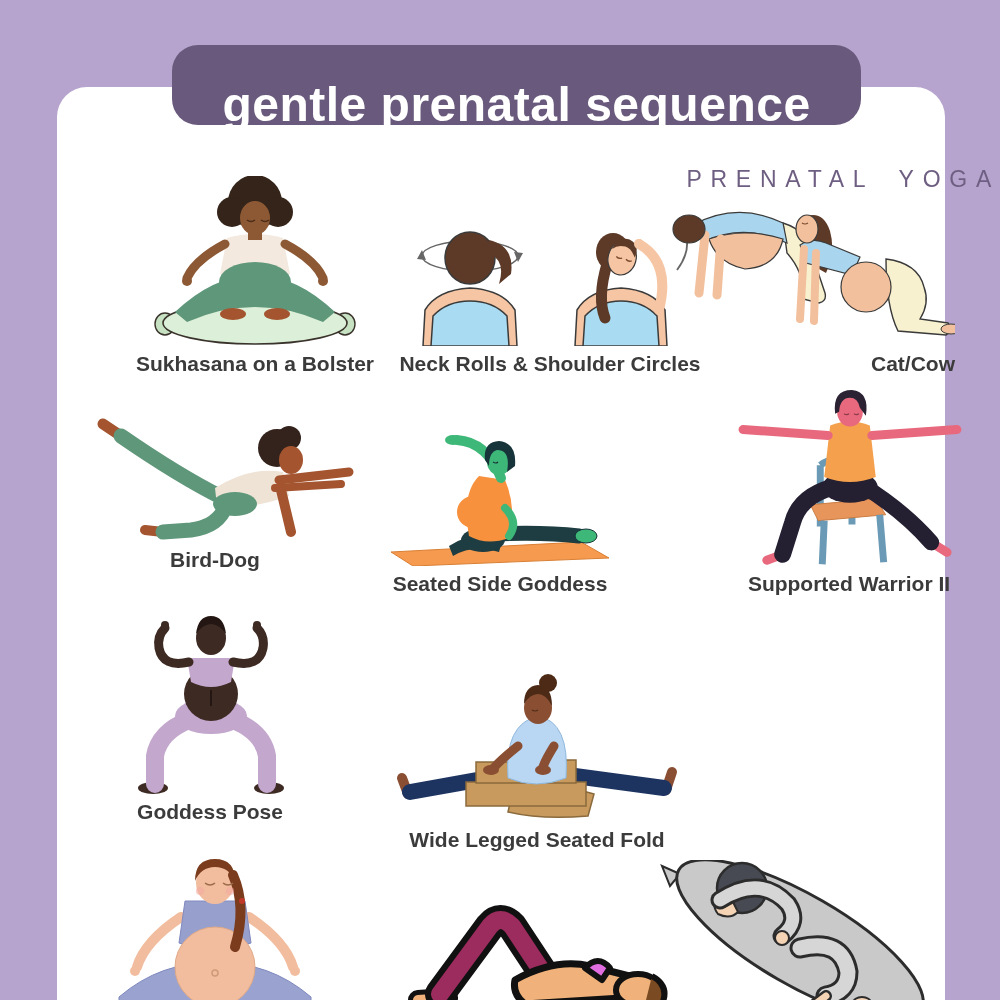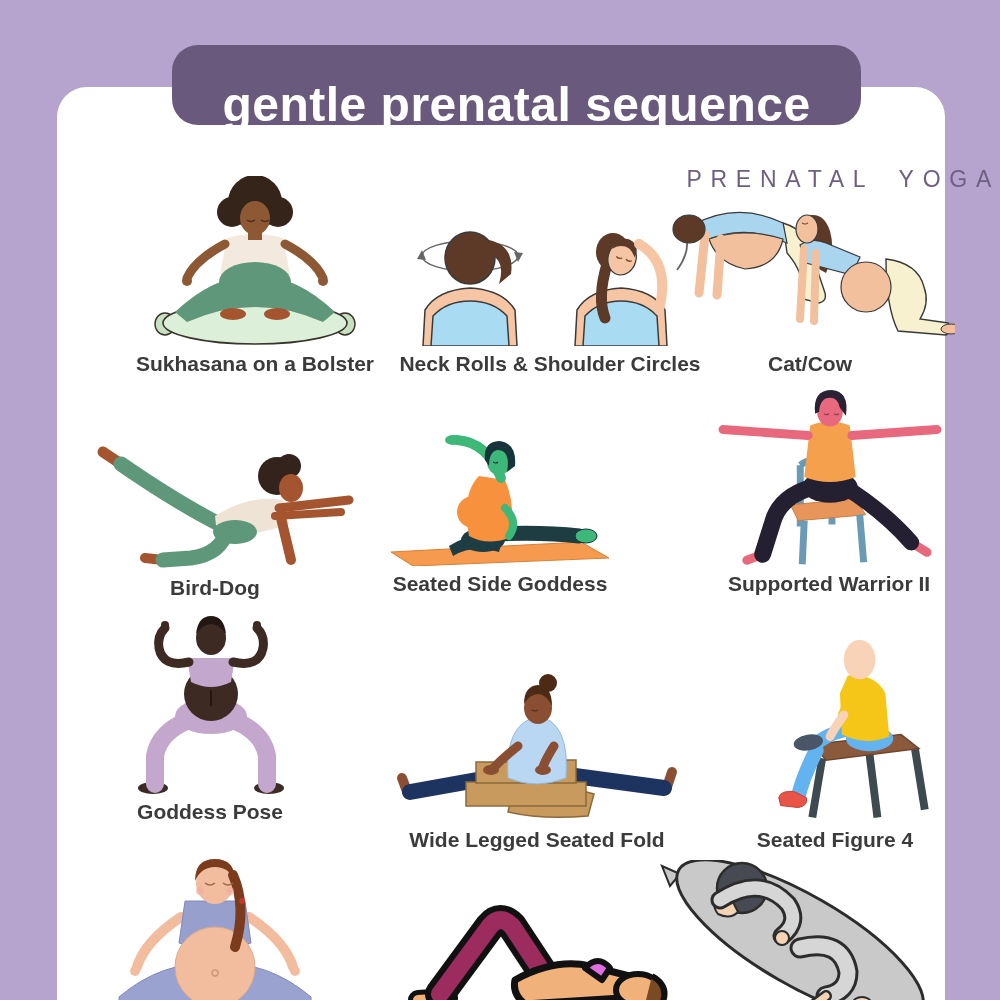--- a/index.html
+++ b/index.html
@@ -76,21 +76,21 @@
           <path d="M220 52 q3 2 6 0 M230 52 q3 2 6 0" stroke="#7a4a2e" stroke-width="1.3" fill="none"></path>
         </g>
         <circle cx="244" cy="38" r="5" fill="#f6c6a4"></circle>
         <path d="M282 64 Q300 40 286 18" stroke="#666" stroke-width="1.8" fill="none"></path>
         <path d="M283 24 l2 -9 7 6 z" fill="#666"></path>
       </g>
     </svg>
     <figcaption class="pose-label">Neck Rolls &amp; Shoulder Circles</figcaption>
   </figure>
 
-  <figure class="pose" style="left:665px;top:160px;width:290px;height:218px;">
+  <figure class="pose" style="left:665px;top:160px;width:290px;height:218px;align-items:flex-end;">
     <svg width="290" height="165" viewBox="0 0 290 165">
       <path d="M118 42 Q144 50 148 76 L160 112 Q162 120 154 122 L138 118 Q140 92 122 72 Z" fill="#f8f1cf" stroke="#3a3a3a" stroke-width="1.4"></path>
       <path d="M28 44 Q72 20 118 42 L122 62 Q80 42 40 60 Z" fill="#a9d6ee" stroke="#3a3a3a" stroke-width="1.2"></path>
       <path d="M44 58 Q80 46 118 58 Q112 86 80 88 Q52 82 44 58 Z" fill="#f2c09c" stroke="#3a3a3a" stroke-width="1.2"></path>
       <path d="M40 54 L34 112" stroke="#f2c09c" stroke-width="9" stroke-linecap="round"></path>
       <path d="M56 58 L52 114" stroke="#f2c09c" stroke-width="9" stroke-linecap="round"></path>
       <ellipse cx="24" cy="48" rx="16" ry="14" fill="#5d3a28" stroke="#3a3a3a" stroke-width="1.2"></ellipse>
       <g transform="translate(125,20)">
         <path d="M10 18 Q32 6 40 30 Q46 52 36 72 L22 64 Q32 44 14 36 Z" fill="#5d3a28"></path>
         <path d="M96 58 Q128 62 134 86 Q140 102 130 118 L158 122 Q164 130 156 134 L108 130 Q96 106 96 58 Z" fill="#f8f1cf" stroke="#3a3a3a" stroke-width="1.4"></path>
@@ -99,21 +99,21 @@
         <path d="M14 48 L10 118" stroke="#f2c09c" stroke-width="8" stroke-linecap="round"></path>
         <path d="M26 52 L24 120" stroke="#f2c09c" stroke-width="8" stroke-linecap="round"></path>
         <ellipse cx="161" cy="128" rx="10" ry="5" fill="#f2c09c" stroke="#3a3a3a" stroke-width="1"></ellipse>
         <ellipse cx="17" cy="28" rx="11" ry="14" fill="#f2c09c" stroke="#3a3a3a" stroke-width="1.2"></ellipse>
         <path d="M12 22 q3 2 6 0" stroke="#7a4a2e" stroke-width="1.2" fill="none"></path>
       </g>
     </svg>
     <figcaption class="pose-label">Cat/Cow</figcaption>
   </figure>
 
-  <figure class="pose" style="left:65px;top:404px;width:300px;height:198px;">
+  <figure class="pose" style="left:65px;top:389px;width:300px;height:198px;justify-content:center;">
     <svg width="280" height="140" viewBox="0 0 280 140">
       <path d="M46 34 L28 22" stroke="#a4552f" stroke-width="11" stroke-linecap="round"></path>
       <path d="M148 96 Q104 74 46 34" stroke="#5f977a" stroke-width="15" fill="none" stroke-linecap="round"></path>
       <path d="M88 130 L70 128" stroke="#a4552f" stroke-width="10" stroke-linecap="round"></path>
       <path d="M152 100 Q146 124 116 128 L88 130" stroke="#5f977a" stroke-width="15" fill="none" stroke-linecap="round"></path>
       <path d="M140 86 Q175 64 208 70 L214 94 Q175 108 142 104 Z" fill="#efe3d6"></path>
       <ellipse cx="160" cy="102" rx="22" ry="12" fill="#5f977a"></ellipse>
       <path d="M206 88 L216 130" stroke="#a4552f" stroke-width="10" stroke-linecap="round"></path>
       <path d="M204 78 L274 70" stroke="#a4552f" stroke-width="9" stroke-linecap="round"></path>
       <path d="M200 86 L266 82" stroke="#a4552f" stroke-width="8" stroke-linecap="round"></path>
@@ -136,21 +136,21 @@
       <path d="M122 92 Q136 106 126 120" stroke="#3eb878" stroke-width="8" fill="none" stroke-linecap="round"></path>
       <path d="M118 62 Q104 26 74 24" stroke="#3eb878" stroke-width="10" fill="none" stroke-linecap="round"></path>
       <ellipse cx="70" cy="24" rx="8" ry="5" fill="#3eb878"></ellipse>
       <ellipse cx="116" cy="46" rx="12" ry="13" fill="#3eb878"></ellipse>
       <path d="M102 44 Q100 26 116 25 Q134 27 132 50 L124 56 Q128 34 114 34 Q106 36 106 50 Z" fill="#17343a"></path>
       <path d="M110 46 q3 2 5 0" stroke="#17343a" stroke-width="1.2" fill="none"></path>
     </svg>
     <figcaption class="pose-label">Seated Side Goddess</figcaption>
   </figure>
 
-  <figure class="pose" style="left:694px;top:378px;width:270px;height:220px;">
+  <figure class="pose" style="left:714px;top:378px;width:270px;height:220px;">
     <svg width="250" height="190" viewBox="0 0 250 190">
       <path d="M96 88 Q112 76 128 88 M96 88 L96 150 M128 88 L128 148" stroke="#6a9ab5" stroke-width="7" fill="none"></path>
       <path d="M86 128 L152 122 L162 138 L94 144 Z" fill="#e8955c" stroke="#c97c42" stroke-width="1"></path>
       <path d="M100 144 L98 188 M156 138 L160 186" stroke="#6a9ab5" stroke-width="7"></path>
       <path d="M58 178 L42 184" stroke="#e8697d" stroke-width="9" stroke-linecap="round"></path>
       <path d="M118 108 Q76 116 68 146 L58 178" stroke="#241f31" stroke-width="17" fill="none" stroke-linecap="round"></path>
       <path d="M208 166 L224 176" stroke="#e8697d" stroke-width="9" stroke-linecap="round"></path>
       <path d="M138 108 Q180 134 208 166" stroke="#241f31" stroke-width="16" fill="none" stroke-linecap="round"></path>
       <ellipse cx="126" cy="110" rx="28" ry="16" fill="#241f31"></ellipse>
       <path d="M106 48 Q126 40 146 48 L152 100 Q126 110 100 100 Z" fill="#f5a04c"></path>
@@ -199,36 +199,20 @@
       <ellipse cx="99" cy="108" rx="8" ry="5" fill="#8a4f33"></ellipse>
       <ellipse cx="151" cy="108" rx="8" ry="5" fill="#8a4f33"></ellipse>
       <ellipse cx="146" cy="46" rx="14" ry="16" fill="#8a4f33"></ellipse>
       <path d="M132 42 Q132 24 146 23 Q160 24 160 44 Q154 32 146 32 Q138 32 132 42 Z" fill="#4c2a16"></path>
       <circle cx="156" cy="21" r="9" fill="#4c2a16"></circle>
       <path d="M140 48 q3 2 6 0" stroke="#4c2a16" stroke-width="1.2" fill="none"></path>
     </svg>
     <figcaption class="pose-label">Wide Legged Seated Fold</figcaption>
   </figure>
 
-  <figure class="pose" style="left:710px;top:630px;width:250px;height:224px;">
-    <svg width="230" height="195" viewBox="0 0 230 195">
-      <path d="M102 130 L92 190 M150 126 L158 190 M196 120 L206 182" stroke="#3d4a4f" stroke-width="8"></path>
-      <path d="M92 116 L182 106 L200 120 L106 132 Z" fill="#8b5a3c" stroke="#6f452d" stroke-width="1.5"></path>
-      <path d="M96 122 Q82 150 78 168" stroke="#63b3f0" stroke-width="15" fill="none" stroke-linecap="round"></path>
-      <path d="M58 170 Q60 162 74 164 L86 170 Q88 178 78 180 L60 178 Z" fill="#e85548" stroke="#c23c32" stroke-width="1"></path>
-      <ellipse cx="150" cy="110" rx="24" ry="13" fill="#63b3f0"></ellipse>
-      <path d="M94 116 Q130 90 160 108" stroke="#63b3f0" stroke-width="14" fill="none" stroke-linecap="round"></path>
-      <ellipse cx="88" cy="114" rx="15" ry="8" fill="#4a5568" transform="rotate(-10 88 114)"></ellipse>
-      <path d="M128 46 Q156 44 166 64 L170 108 Q146 118 122 106 L120 64 Z" fill="#f5c518"></path>
-      <path d="M140 60 Q128 76 124 86" stroke="#f5c518" stroke-width="12" fill="none" stroke-linecap="round"></path>
-      <path d="M124 86 Q114 100 110 108" stroke="#f8d3b8" stroke-width="9" fill="none" stroke-linecap="round"></path>
-      <ellipse cx="140" cy="30" rx="16" ry="20" fill="#f8d3b8"></ellipse>
-    </svg>
-    <figcaption class="pose-label">Seated Figure 4</figcaption>
-  </figure>
 
   <figure class="pose" style="left:100px;top:855px;width:230px;height:160px;">
     <svg width="225" height="160" viewBox="0 0 225 160">
       <path d="M16 142 Q58 106 112 108 Q166 106 208 142 L208 160 L16 160 Z" fill="#9aa3d0" stroke="#7d87bd" stroke-width="1"></path>
       <path d="M78 62 Q42 86 34 112" stroke="#f2bd9e" stroke-width="10" fill="none" stroke-linecap="round"></path>
       <path d="M146 62 Q182 86 190 112" stroke="#f2bd9e" stroke-width="10" fill="none" stroke-linecap="round"></path>
       <circle cx="32" cy="116" r="5" fill="#f2bd9e"></circle>
       <circle cx="192" cy="116" r="5" fill="#f2bd9e"></circle>
       <path d="M82 46 L142 46 L148 88 Q112 102 76 88 Z" fill="#97a0cd" stroke="#8089bf" stroke-width="1"></path>
       <circle cx="112" cy="112" r="40" fill="#f2bd9e" stroke="#e0a987" stroke-width="1"></circle>

